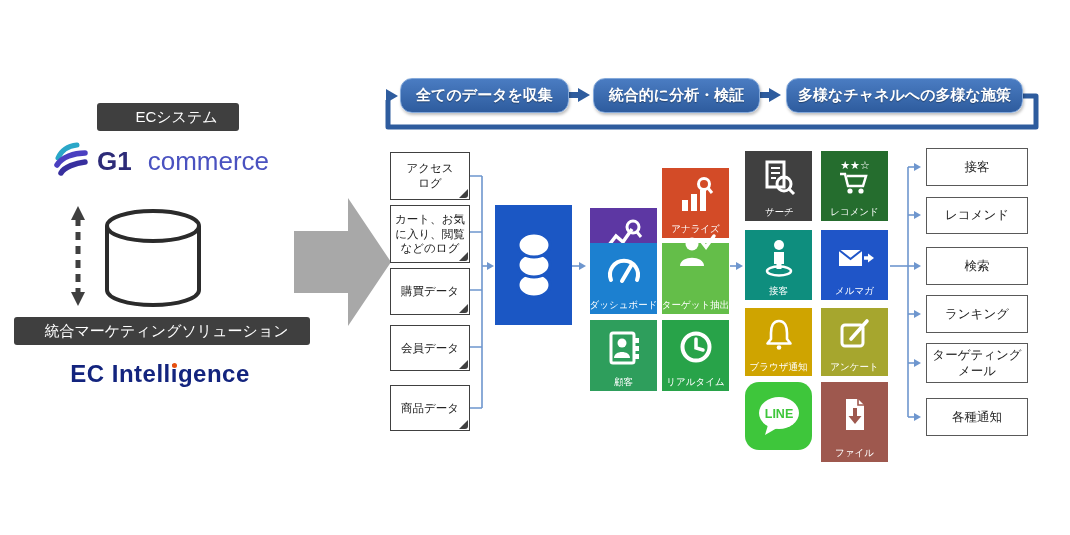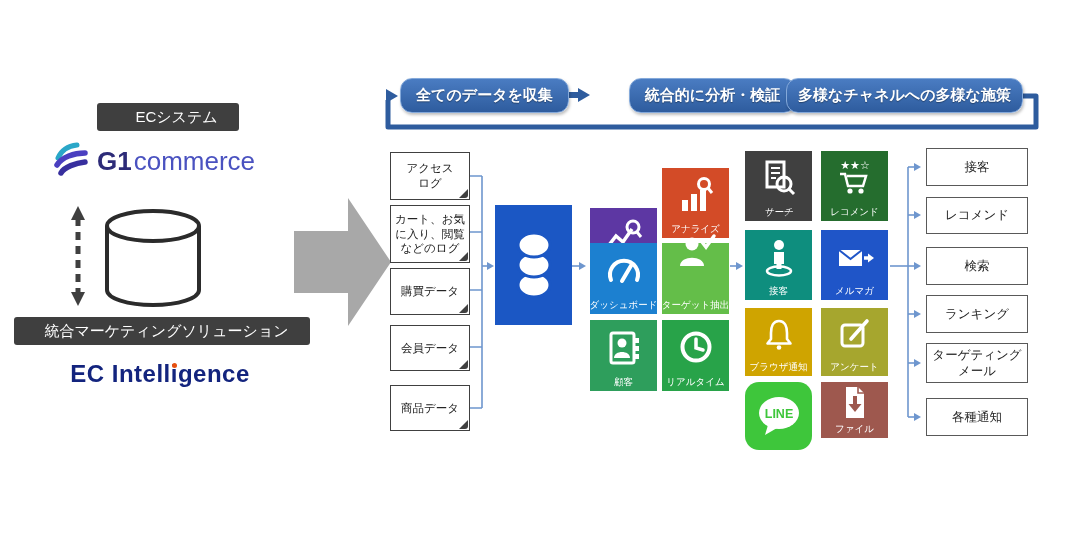--- a/index.html
+++ b/index.html
@@ -30,21 +30,21 @@
     position:absolute;left:40px;top:360px;width:240px;text-align:center;
     font-size:24px;font-weight:bold;color:#13247E;letter-spacing:.5px;
   }
   .orange-i{position:relative;display:inline-block;}
   .orange-i::before{
     content:"";position:absolute;left:1.5px;top:3px;width:5px;height:5px;
     border-radius:50%;background:#E8500F;z-index:2;
   }
   .logo-text{position:absolute;left:97px;top:146px;font-size:26px;white-space:nowrap;}
   .logo-g1{font-weight:bold;color:#2D2B78;}
-  .logo-commerce{color:#4A52C0;font-weight:400;margin-left:2px;}
+  .logo-commerce{color:#4A52C0;font-weight:400;margin-left:16px;}
   
   .doc{
     position:absolute;left:390px;width:80px;background:#fff;
     border:1.6px solid #404040;
     display:flex;align-items:center;justify-content:center;text-align:center;
     font-size:11.5px;color:#1a1a1a;line-height:1.3;box-sizing:border-box;padding:1px 2px;
   }
   .dogear{position:absolute;right:0;bottom:0;}
   .prewrap{white-space:pre-line;}
   
@@ -118,21 +118,21 @@
       <polygon points="914,211 914,219 921,215"></polygon>
       <polygon points="914,310 914,318 921,314"></polygon>
       <polygon points="914,359 914,367 921,363"></polygon>
       <polygon points="914,413 914,421 921,417"></polygon>
     </g>
   </svg>
 
   <div class="flow-box" style="left:400px;width:167px;">
       <span>全てのデータを収集</span>
     </div>
-  <div class="flow-box" style="left:593px;width:165px;margin-left:36px;">
+  <div class="flow-box" style="left:593px;width:165px;">
       <span>統合的に分析・検証</span>
     </div>
   <div class="flow-box" style="left:786px;width:235px;">
       <span>多様なチャネルへの多様な施策</span>
     </div>
 
   <div class="badge" style="left:97px;top:103px;width:125px;height:28px;padding-left:17px;">
       <span>ECシステム</span>
     </div>
 
@@ -317,21 +317,21 @@
   </div>
   <div class="tile tile-line" style="left: 745px; top: 382px; height: 68px; background-color: rgb(62, 198, 59);">
     <div class="ticon">
         <svg width="48" height="48" viewBox="0 0 48 48">
       <ellipse cx="24" cy="21" rx="20" ry="16" fill="#fff"></ellipse>
       <path d="M13 33 L10 43 L22 36 Z" fill="#fff"></path>
       <text x="24" y="26" text-anchor="middle" font-size="12.5" font-weight="bold" fill="#3EC63B">LINE</text>
     </svg>
       </div>
   </div>
-  <div class="tile" style="left: 821px; top: 382px; height: 56px; background-color: rgb(158, 88, 78);">
+  <div class="tile" style="left: 821px; top: 382px; height: 80px; background-color: rgb(158, 88, 78);">
     <div class="ticon">
         <svg width="42" height="40" viewBox="0 0 40 40">
       <path d="M11 4 H23 L29 10 V35 H11 Z" fill="#fff"></path>
       <path d="M23 4 V10 H29" fill="none" stroke="#9E584E" stroke-width="1.6"></path>
       <path d="M18 13 H22 V21 H26.5 L20 29 L13.5 21 H18 Z" fill="#9E584E"></path>
     </svg>
       </div>
     <div class="tlabel">ファイル</div>
   </div>
 

